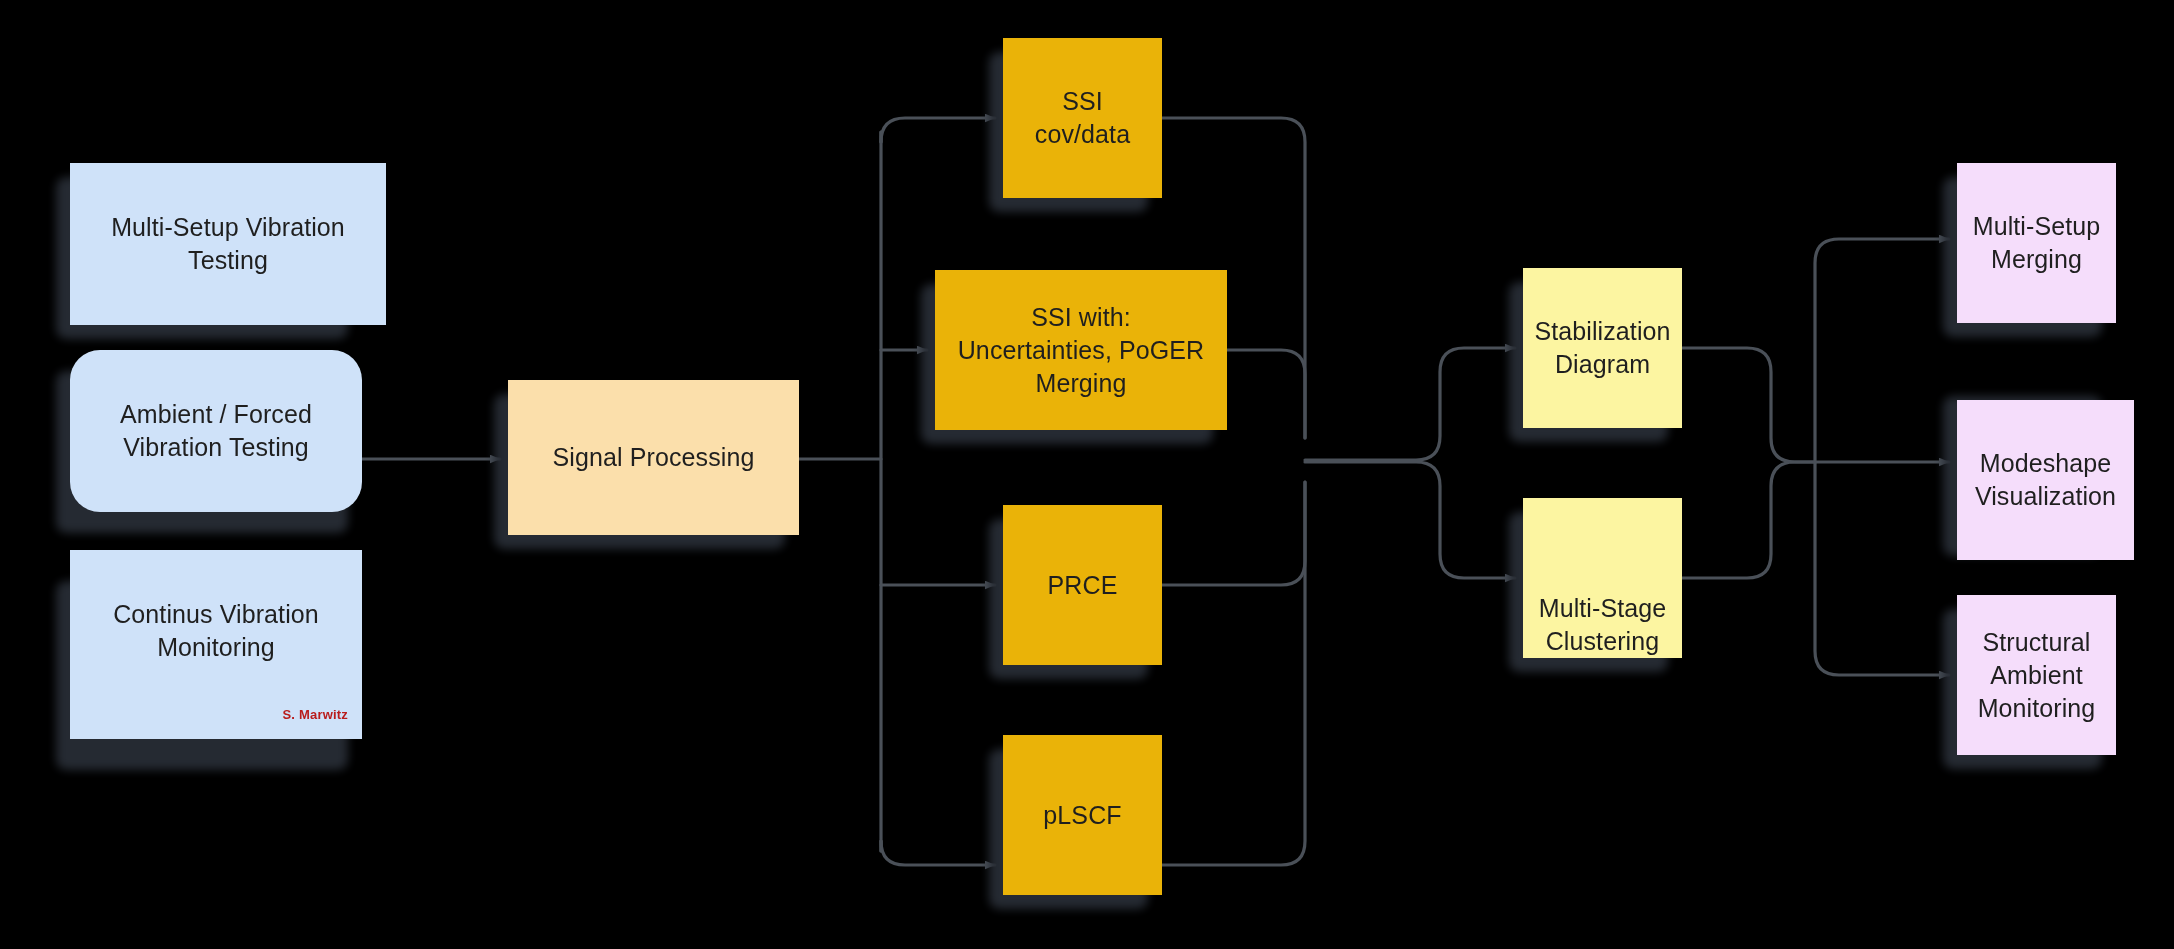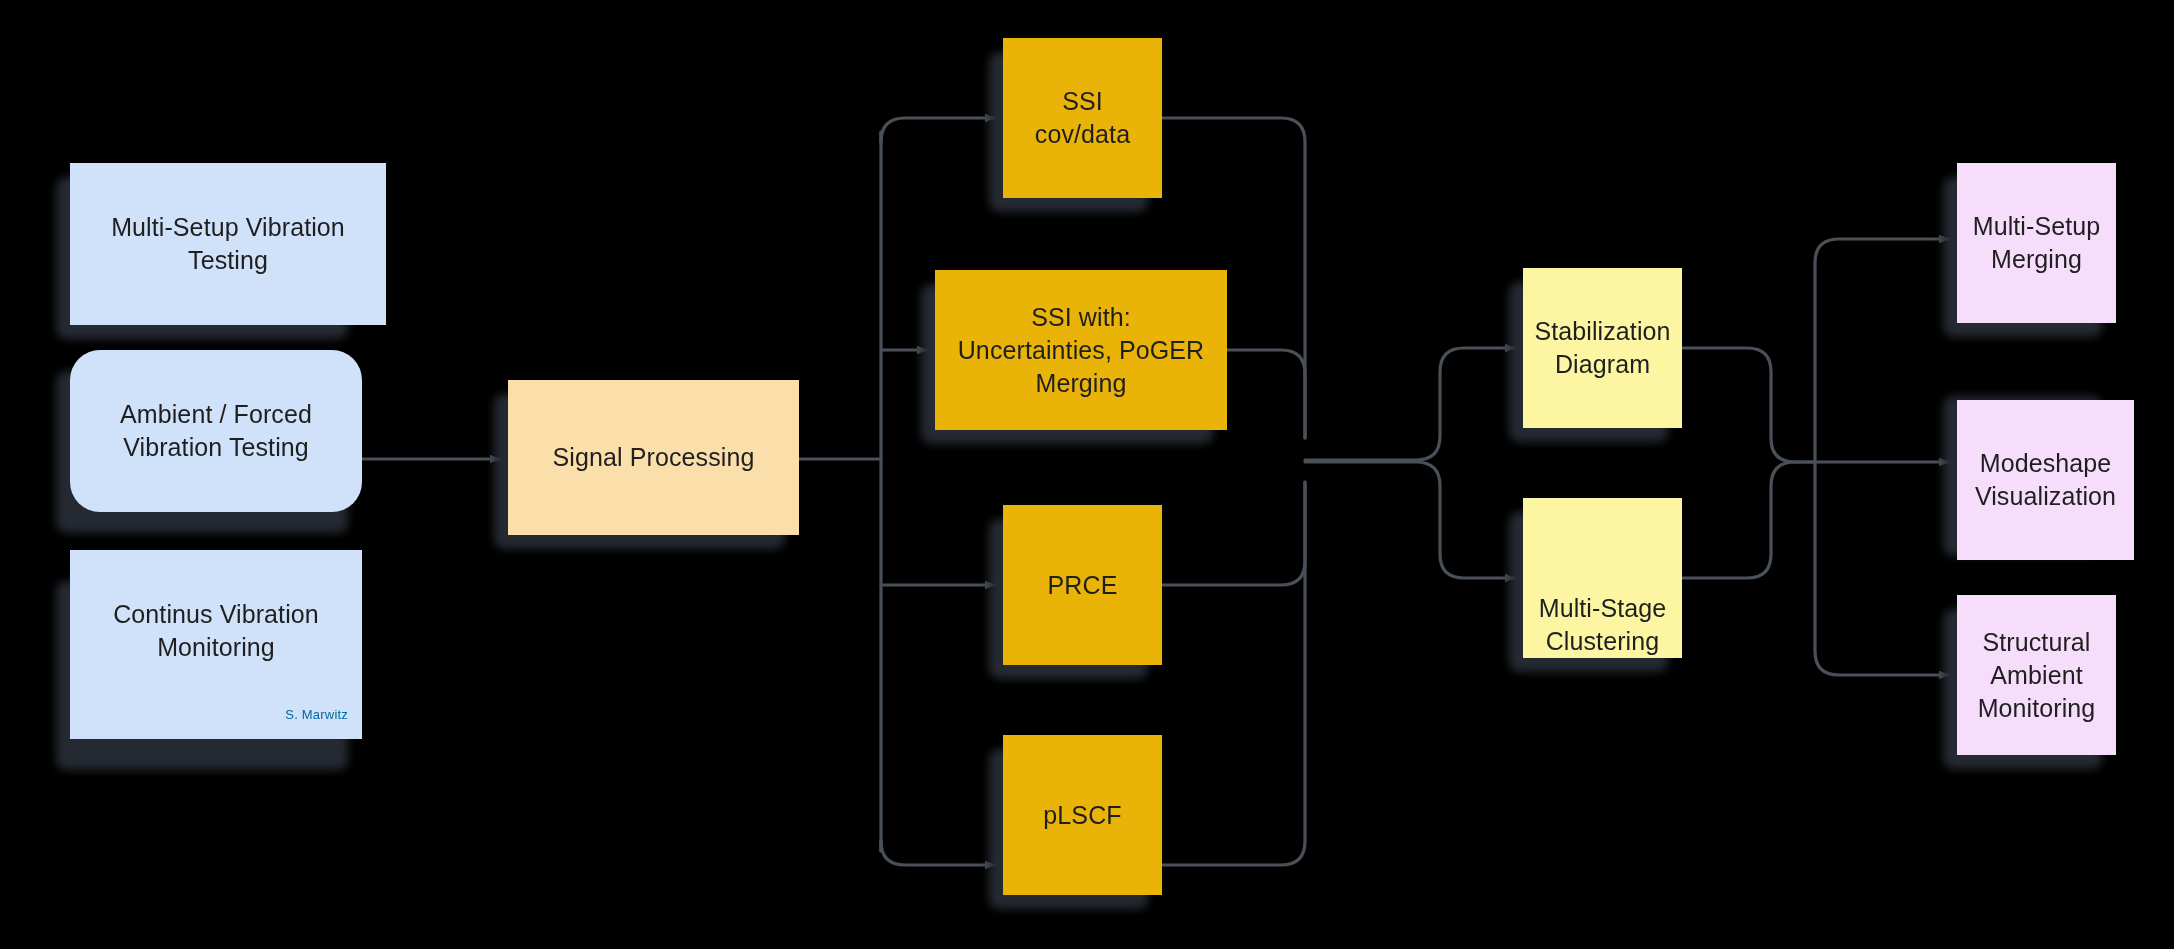--- a/index.html
+++ b/index.html
@@ -7,21 +7,21 @@
   #stage{position:relative;width:2174px;height:949px;background:#000;}
   .edges{position:absolute;left:0;top:0;width:2174px;height:949px;}
   .node{position:absolute;box-sizing:border-box;display:flex;align-items:center;justify-content:center;text-align:center;color:#1f1f1f;font-size:25px;line-height:1.32;letter-spacing:.1px;}
   .node .lbl{white-space:pre-line;padding:0 8px;}
   .shadow{position:absolute;border-radius:10px;background:#262b33;filter:blur(5px);opacity:.98;}
   .blue{background:#cfe2f9;}
   .orange{background:#fbdfab;}
   .green{background:#eab308;}
   .yellow{background:#fcf5a1;}
   .purple{background:#f5ddfb;}
-  .sig{position:absolute;font-size:13px;color:#0369a1;font-weight:normal;letter-spacing:.2px;}
+  .sig{position:absolute;font-size:13px;color:#b91c1c;font-weight:bold;letter-spacing:.2px;}
 </style>
 </head>
 <body>
 
 <div id="stage">
 
   <svg class="edges" viewBox="0 0 2174 949" xmlns="http://www.w3.org/2000/svg">
     <defs>
       <marker id="ah" markerWidth="11" markerHeight="9" refX="10.5" refY="4.5" orient="auto" markerUnits="userSpaceOnUse">
         <path d="M0,0 L11,4.5 L0,9 z" fill="#4a5058"></path>

